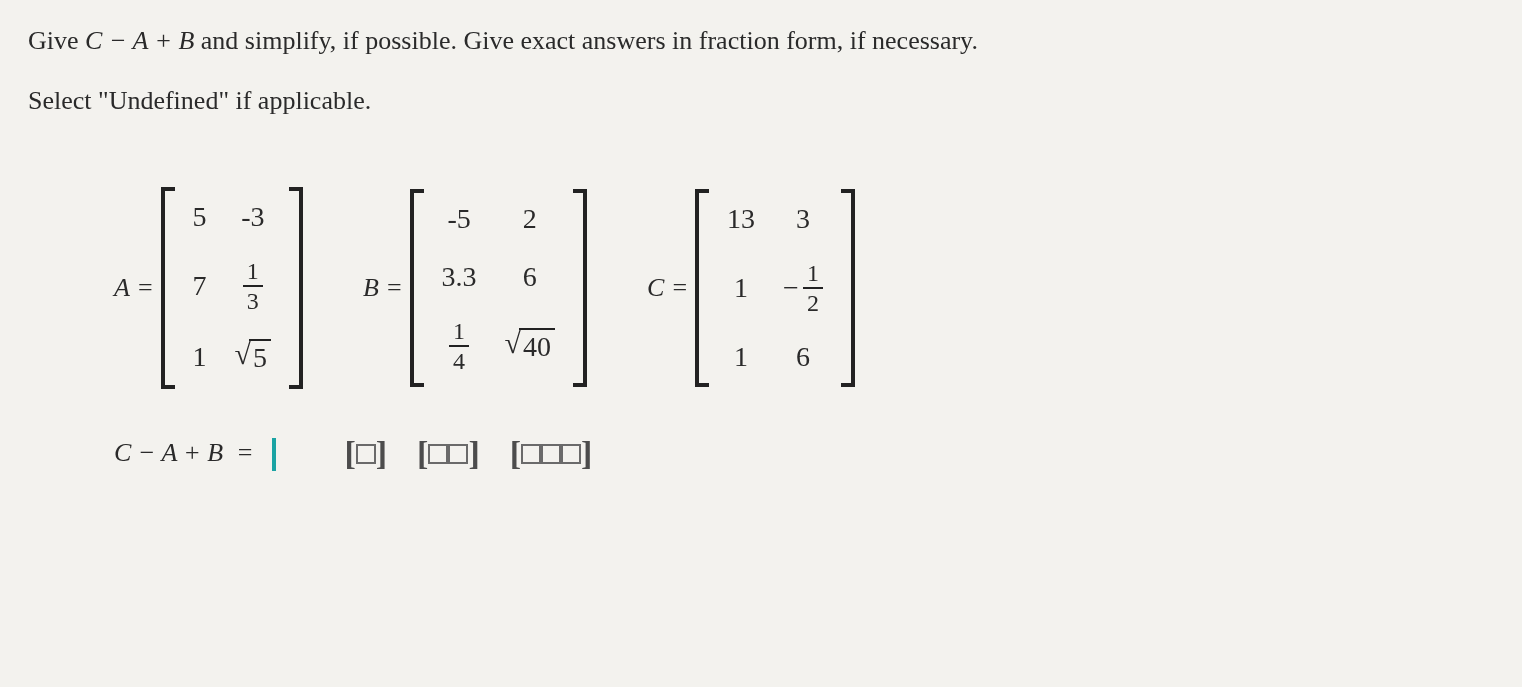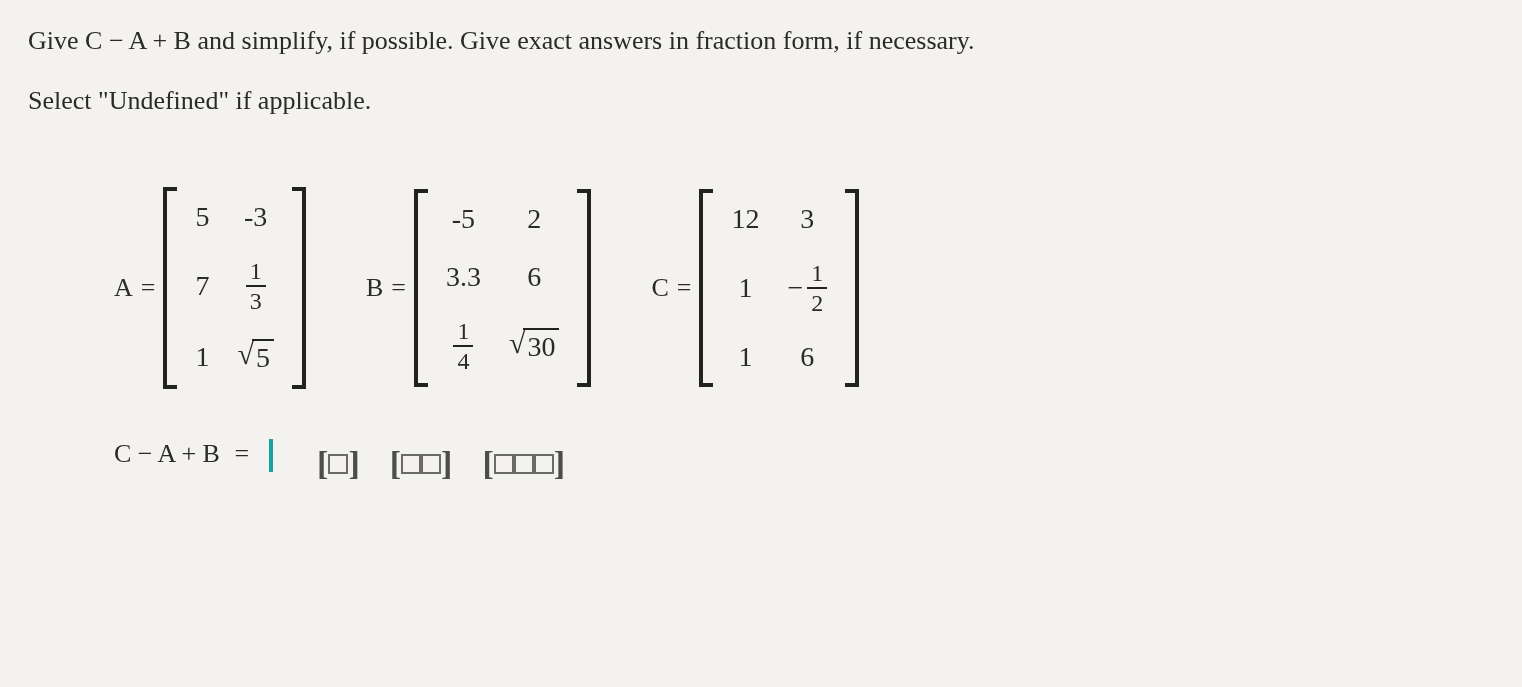--- a/index.html
+++ b/index.html
@@ -12,21 +12,21 @@
     background: #f3f2ee;
     width: 1522px;
     height: 687px;
     overflow: hidden;
   }
   .problem-text {
     line-height: 1.6;
     margin-bottom: 36px;
   }
   .problem-text .line1 { margin-bottom: 18px; }
-  .mi { font-family: 'Times New Roman', serif; }
+  .mi { font-family: 'Times New Roman', serif; font-style: italic; }
   .matrices-row {
     display: flex;
     align-items: center;
     padding: 30px 0 40px 86px;
     gap: 60px;
   }
   .matrix-group {
     display: inline-flex;
     align-items: center;
   }
@@ -81,24 +81,23 @@
     line-height: 1;
     margin-right: -2px;
   }
   .radicand {
     border-top: 2px solid #222;
     padding: 0 4px;
     line-height: 1.2;
   }
   .answer-row {
     display: flex;
-    align-items: flex-start;
+    align-items: center;
     padding-left: 86px;
-    gap: 36px;
-    margin-top: 10px;
+    gap: 60px;
   }
   .answer-box {
     width: 44px;
     height: 44px;
     border: 2px solid #1aa3a3;
     background: #fff;
     margin-left: 12px;
     vertical-align: middle;
   }
   .tool-group {
@@ -179,42 +178,42 @@
         <span>2</span>
         <span>3.3</span>
         <span>6</span>
         <span class="frac">
             <span class="num">1</span>
             <span class="bar"></span>
             <span class="den">4</span>
           </span>
         <span class="sqrt">
             <span class="radical">√</span>
-            <span class="radicand">30</span>
+            <span class="radicand">40</span>
           </span>
       </span>
       <span class="bracket rbracket">
           <span class="top"></span>
           <span class="mid"></span>
           <span class="bot"></span>
         </span>
     </span>
   </div>
 
   <div class="matrix-group">
     <span class="mi">C</span>
     <span class="eq">=</span>
     <span class="matrix">
       <span class="bracket lbracket">
           <span class="top"></span>
           <span class="mid"></span>
           <span class="bot"></span>
         </span>
       <span class="mbody">
-        <span>12</span>
+        <span>13</span>
         <span>3</span>
         <span>1</span>
         <span class="neg-frac">
             <span>−</span>
             <span class="frac">
               <span class="num">1</span>
               <span class="bar"></span>
               <span class="den">2</span>
             </span>
           </span>

